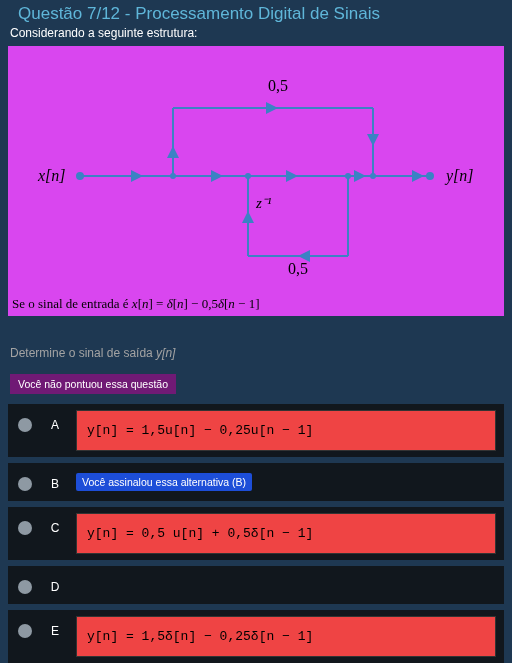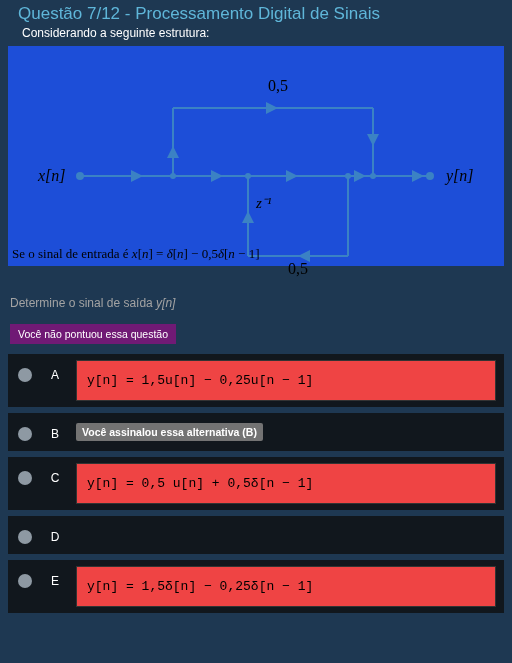--- a/index.html
+++ b/index.html
@@ -15,27 +15,26 @@
   .header {
     color: #5fb6d9;
     font-size: 17px;
     padding: 4px 10px 2px 18px;
     font-weight: 400;
   }
   .subheader {
     color: #fff;
     padding: 0 10px 6px 10px;
     font-size: 12px;
-    margin-left: 12px;
   }
   .diagram-box {
-    background: #1d4ed8;
+    background: #d946ef;
     margin: 0 8px;
     position: relative;
-    height: 220px;
+    height: 270px;
   }
   .diagram-box svg { display:block; }
   .input-line {
     position: absolute;
     bottom: 4px;
     left: 4px;
     color: #000;
     font-family: "Times New Roman", serif;
     font-size: 13px;
   }
@@ -81,24 +80,24 @@
   .formula-box {
     background: #ef4444;
     color: #000;
     padding: 12px 10px;
     font-family: Liberation Mono, monospace;
     font-size: 13px;
     flex: 1;
     border: 1px solid #333;
   }
   .marked-badge {
-    background: #737373;
+    background: #1d4ed8;
     color: #fff;
     font-size: 10.5px;
-    font-weight: bold;
+    font-weight: normal;
     padding: 3px 6px;
     margin-top: 4px;
     display: inline-block;
     border-radius: 2px;
   }
 </style>
 </head>
 <body>
 
 

